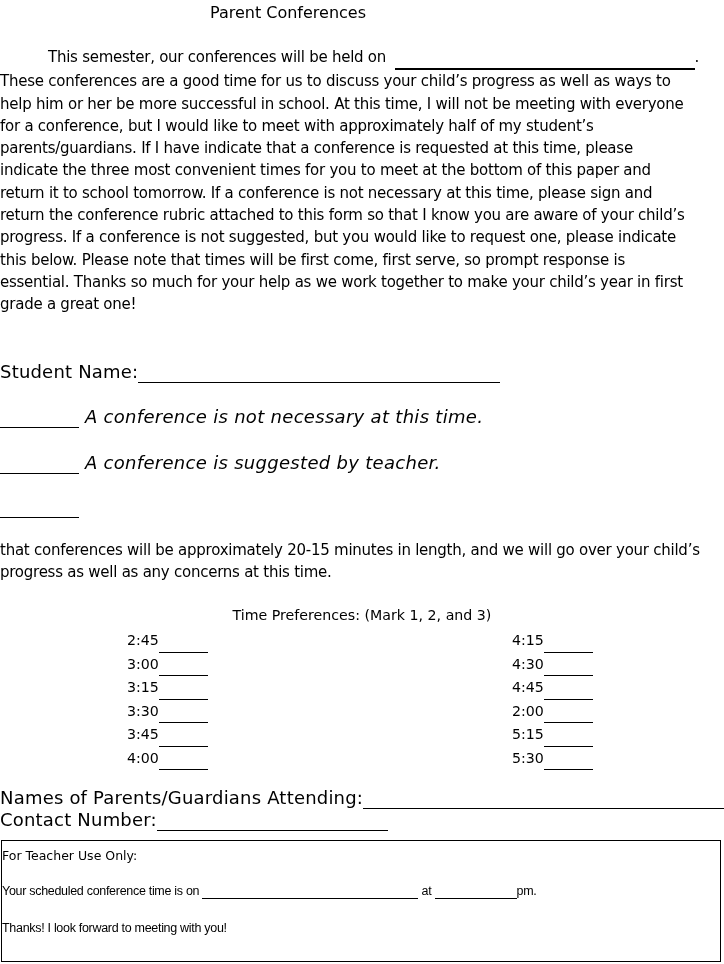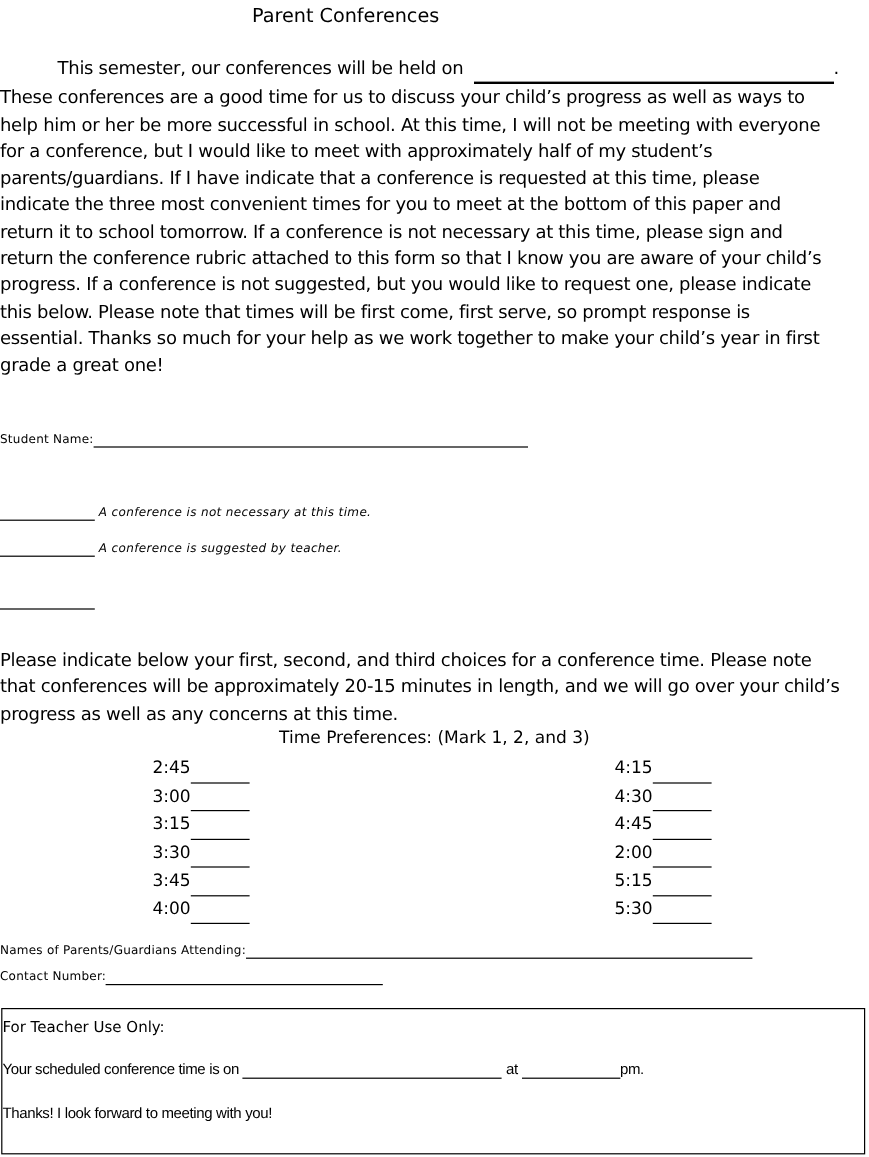--- a/index.html
+++ b/index.html
@@ -7,21 +7,21 @@
     width: 724px; height: 964px; position: relative; overflow: hidden;
     font-family: "DejaVu Sans", sans-serif; color: #000; font-size: 14.2px;
   }
   .abs { position: absolute; white-space: nowrap; }
   .title { left: 0; width: 576px; text-align: center; top: 3px; font-size: 16px; }
   .para { left: 0; top: 46px; width: 612px; line-height: 22.3px; font-size: 15px; letter-spacing: -0.25px; }
   .para div { white-space: nowrap; }
   .indent { padding-left: 48px; }
   .uline { display: inline-block; border-bottom: 2px solid #000; vertical-align: baseline; }
   .thin { display: inline-block; border-bottom: 1px solid #000; vertical-align: baseline; }
-  .field { font-size: 10px; letter-spacing: 0.2px; }
+  .field { font-size: 18px; letter-spacing: 0.2px; }
   .italic-line { font-style: italic; letter-spacing: 0.3px; }
   .time { font-size: 14.2px; }
   .box {
     position: absolute; left: 1px; top: 840px; width: 720px; height: 122px;
     border: 1px solid #000; box-sizing: border-box;
   }
   .box .t { position: absolute; left: 0; width: 100%; text-align: left; font-size: 12.5px; }
   .narrow { font-family: "Liberation Sans Narrow", "Liberation Sans", sans-serif; font-size: 13px; letter-spacing: -0.3px; }
 </style>
 </head>
@@ -44,34 +44,33 @@
   <div>progress.  If a conference is not suggested, but you would like to request one, please indicate</div>
   <div>this below.  Please note that times will be first come, first serve, so prompt response is</div>
   <div>essential. Thanks so much for your help as we work together to make your child’s year in first</div>
   <div>grade a great one!</div>
 </div>
 
 <div class="abs field" style="left:0; top:361px;">
   <span>Student Name:</span><span class="thin" style="width:362px;">&nbsp;</span>
 </div>
 
-<div class="abs field" style="left:0; top:406px;margin-top:16px;">
+<div class="abs field" style="left:0; top:406px;">
   <span class="thin" style="width:79px;">&nbsp;</span>
   <span class="italic-line">A conference is not necessary at this time.</span>
 </div>
 <div class="abs field" style="left:0; top:452px;">
   <span class="thin" style="width:79px;">&nbsp;</span>
   <span class="italic-line">A conference is suggested by teacher.</span>
 </div>
 <div class="abs field" style="left:0; top:496px;">
   <span class="thin" style="width:79px;">&nbsp;</span>
 </div>
 
 <div class="abs para" style="top:539px;">
-  <div>Please indicate below your first, second, and third choices for a conference time.  Please note</div>
   <div>that conferences will be approximately 20-15 minutes in length, and we will go over your child’s</div>
   <div>progress as well as any concerns at this time.</div>
 </div>
 <div class="abs" style="left:0; width:724px; text-align:center; top:607px; font-size:14.2px;">Time Preferences: (Mark 1, 2, and 3)</div>
 
 <div class="abs time" style="left:127px; top:629px; line-height:22.5px;">
   <div><span>2:45</span><span class="thin" style="width:49px;">&nbsp;</span></div>
   <div><span>3:00</span><span class="thin" style="width:49px;">&nbsp;</span></div>
   <div><span>3:15</span><span class="thin" style="width:49px;">&nbsp;</span></div>
   <div><span>3:30</span><span class="thin" style="width:49px;">&nbsp;</span></div>

